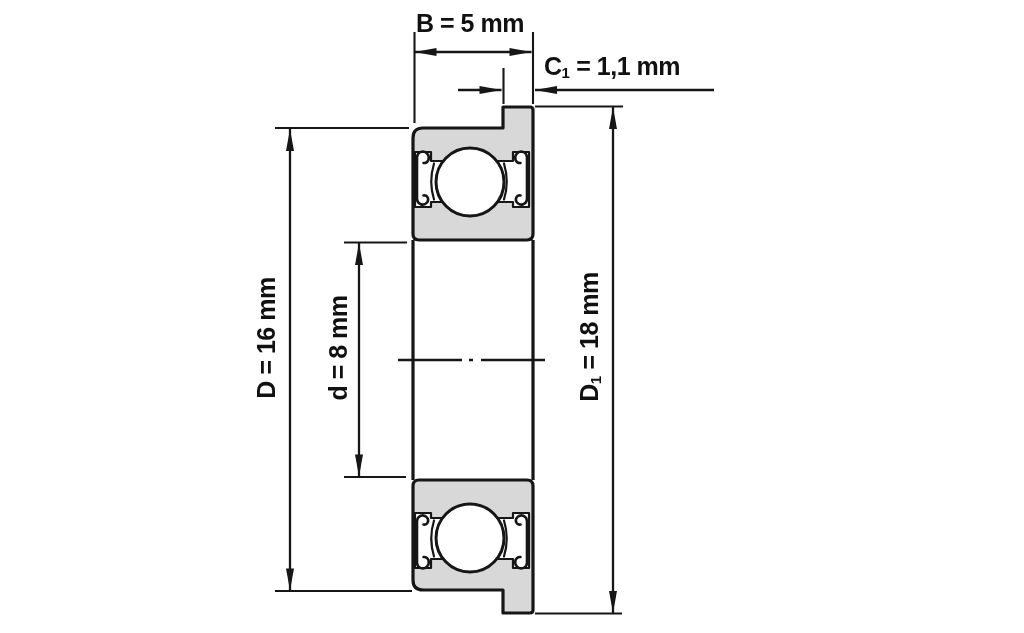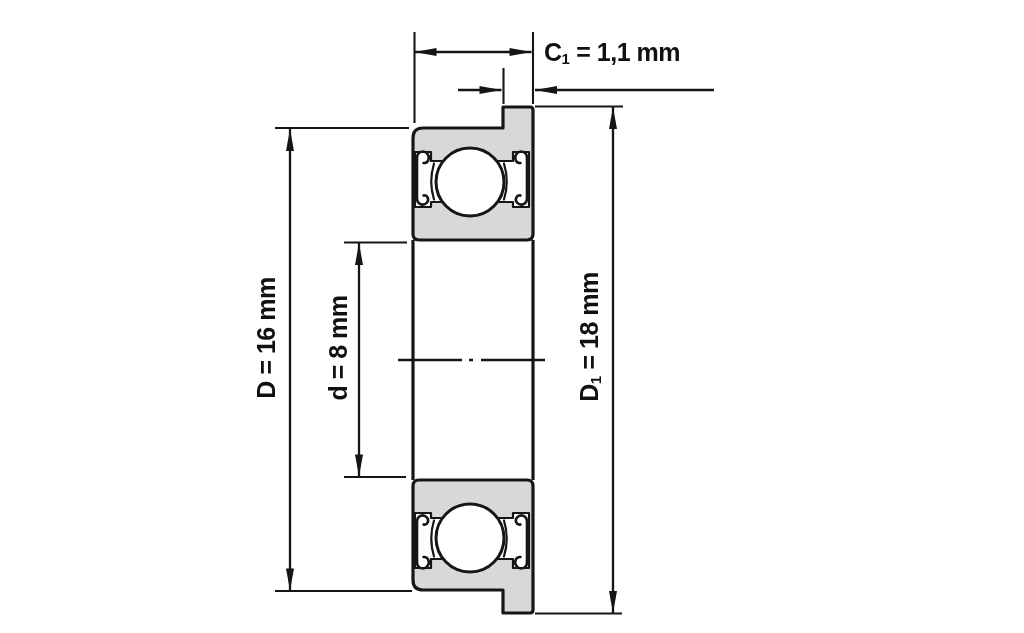--- a/index.html
+++ b/index.html
@@ -102,22 +102,23 @@
       <polygon class="arrow" points="359,476.5 355,454.5 363,454.5"></polygon>
 
       <line class="ext" x1="535" y1="106.5" x2="623" y2="106.5"></line>
       <line class="ext" x1="535" y1="613.5" x2="622" y2="613.5"></line>
       <line class="dim" x1="613" y1="107" x2="613" y2="613"></line>
       <polygon class="arrow" points="613,107 609,129 617,129"></polygon>
       <polygon class="arrow" points="613,613 609,591 617,591"></polygon>
     </g>
   </svg>
 
+  <div class="dim-label" style="left:470px;top:24px;"><span>B</span><sub></sub><span> = 5 mm</span></div>
 
-  <div class="dim-label" style="left:612px;top:53px;"><span>C</span><sub>1</sub><span> = 1,1 mm</span></div>
+  <div class="dim-label" style="left:612px;top:67px;"><span>C</span><sub>1</sub><span> = 1,1 mm</span></div>
 
   <div class="dim-label rot" style="left:267px;top:338px;"><span>D</span><sub></sub><span> = 16 mm</span></div>
 
   <div class="dim-label rot" style="left:339px;top:348px;"><span>d</span><sub></sub><span> = 8 mm</span></div>
 
   <div class="dim-label rot" style="left:590px;top:337px;"><span>D</span><sub>1</sub><span> = 18 mm</span></div>
 
 </div>
 
 </body></html>

